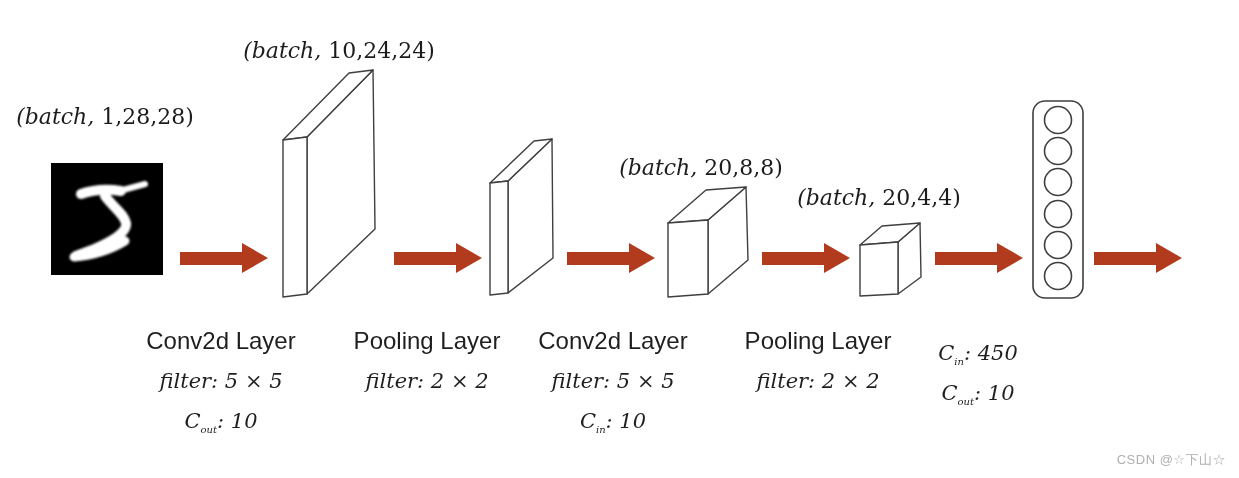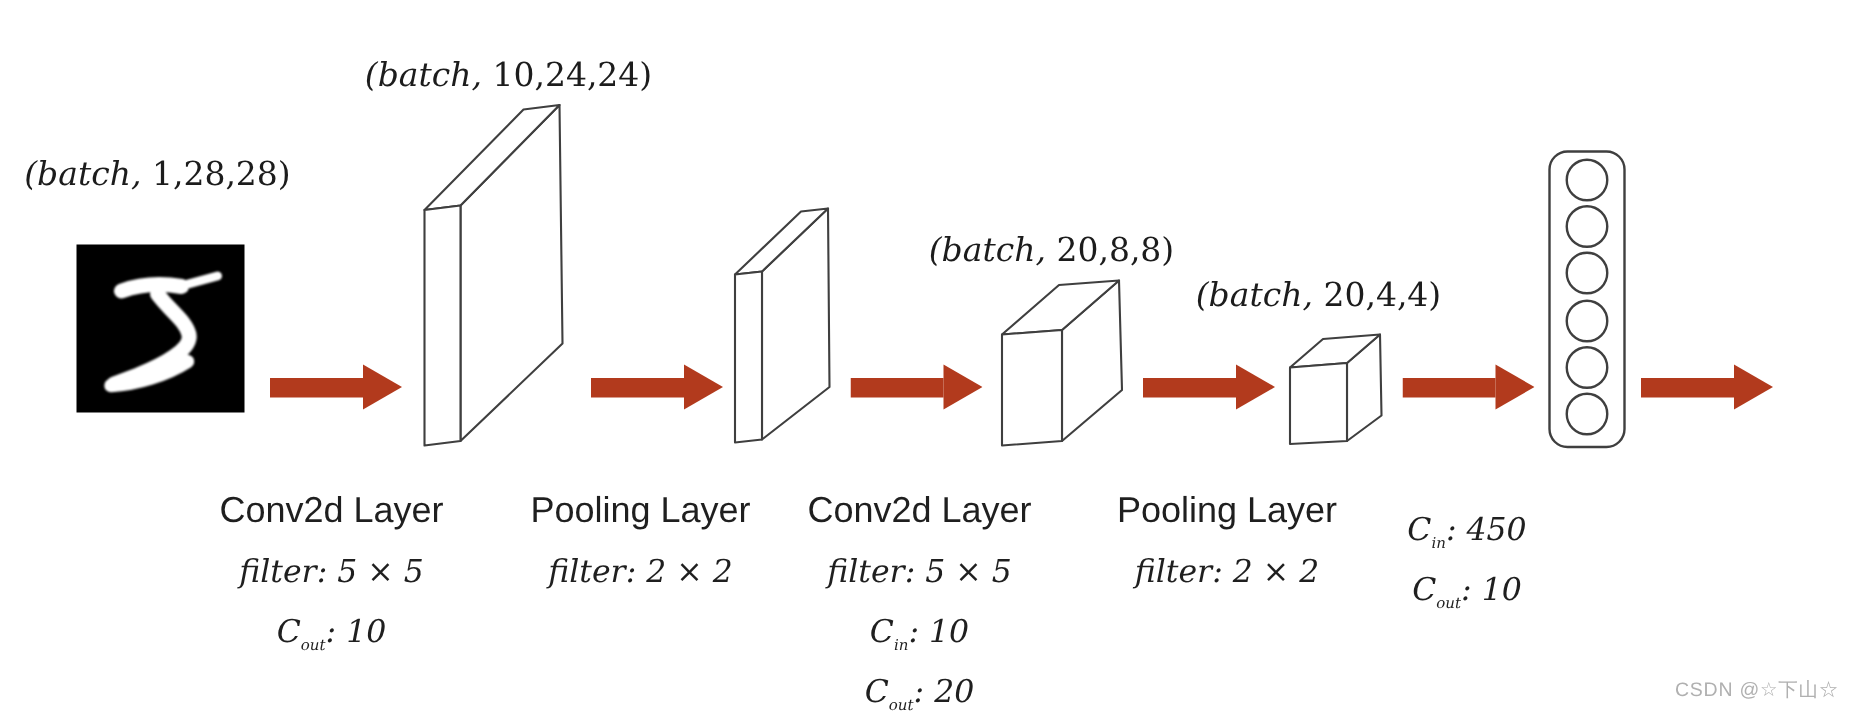--- a/index.html
+++ b/index.html
@@ -123,21 +123,20 @@
 
   <div class="layer-info" style="left:427px;top:327px">
     <div class="layer-title">Pooling Layer</div>
     <div class="math-line">filter: 2 × 2</div>
   </div>
 
   <div class="layer-info" style="left:613px;top:327px">
     <div class="layer-title">Conv2d Layer</div>
     <div class="math-line">filter: 5 × 5</div>
     <div class="math-line"><span>C</span><sub>in</sub><span>: 10</span></div>
-    <div class="math-line"><span>C</span><sub>out</sub><span>: 20</span></div>
   </div>
 
   <div class="layer-info" style="left:818px;top:327px">
     <div class="layer-title">Pooling Layer</div>
     <div class="math-line">filter: 2 × 2</div>
   </div>
 
   <div class="layer-info" style="left:978px;top:327px">
     <div class="math-line"><span>C</span><sub>in</sub><span>: 450</span></div>
     <div class="math-line"><span>C</span><sub>out</sub><span>: 10</span></div>

